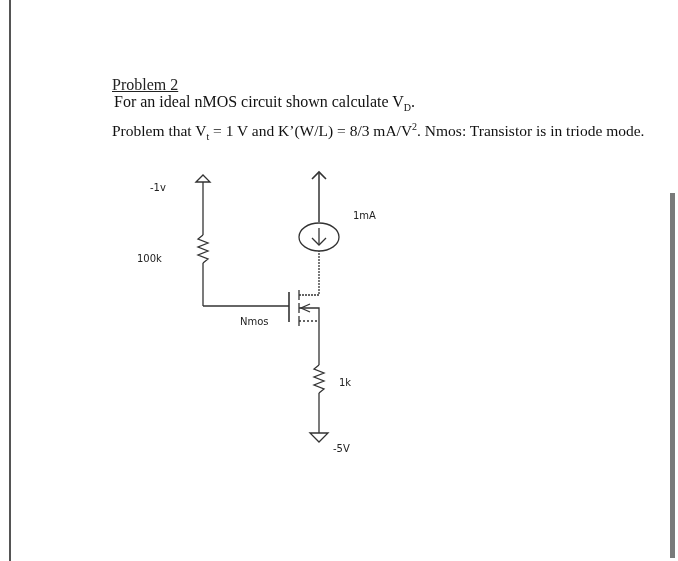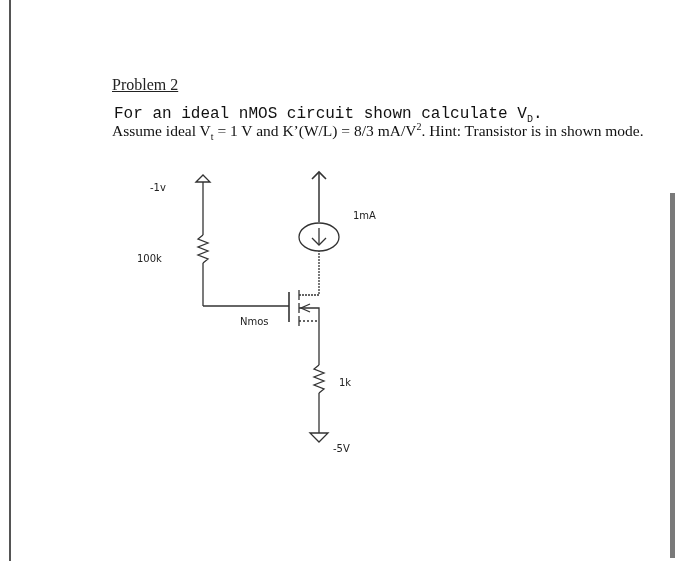--- a/index.html
+++ b/index.html
@@ -1,38 +1,38 @@
 <!DOCTYPE html>
 <html><head>
 <meta charset="utf-8">
 <style>
   html, body { margin:0; padding:0; background:#ffffff; }
   body { width:678px; height:561px; position:relative; overflow:hidden; }
   .left-rule { position:absolute; left:9px; top:0; width:2px; height:561px; background:#555; }
   .right-rule { position:absolute; left:670px; top:193px; width:5px; height:365px; background:#7a7a7a; }
   .problem-title { position:absolute; left:112px; top:76px; font-family:"Liberation Serif", serif; font-weight:normal; font-size:16px; text-decoration:underline; color:#222; }
-  .line1 { position:absolute; left:114px; top:105px; font-family:Liberation Mono, monospace; font-size:16px; color:#111;text-align:right; }
+  .line1 { position:absolute; left:114px; top:93px; font-family:Liberation Serif, serif; font-size:16px; color:#111;text-align:right; }
   .line2 { position:absolute; left:112px; top:121px; font-family:"Liberation Serif", serif; font-size:15.5px; color:#111; white-space:nowrap; }
   sub { font-size:10px; }
   sup { font-size:10px; }
   .circuit { position:absolute; left:0; top:0; }
   .lbl { font-family:"DejaVu Sans", sans-serif; font-size:10px; fill:#222; }
 </style>
 </head>
 <body>
 
 <div class="left-rule"></div>
 <div class="right-rule"></div>
 
 <div class="problem-title">Problem 2</div>
 <div class="line1">
   <span>For an ideal nMOS circuit shown calculate V</span><sub>D</sub><span>.</span>
 </div>
 <div class="line2">
-  <span>Assume ideal V</span><sub>t</sub><span> = 1 V and K’(W/L) = 8/3 mA/V</span><sup>2</sup><span>.  Hint: Transistor is in shown mode.</span>
+  <span>Problem that V</span><sub>t</sub><span> = 1 V and K’(W/L) = 8/3 mA/V</span><sup>2</sup><span>.  Nmos: Transistor is in triode mode.</span>
 </div>
 
 <svg class="circuit" width="678" height="561">
   <g stroke="#333" stroke-width="1.3" fill="none">
 
     <path d="M196 182 L203 175 L210 182 Z"></path>
     <line x1="203" y1="182" x2="203" y2="235"></line>
 
     <polyline points="203,235 198,239 208,243 198,247 208,251 198,255 208,259 203,263"></polyline>
     <line x1="203" y1="263" x2="203" y2="306"></line>

